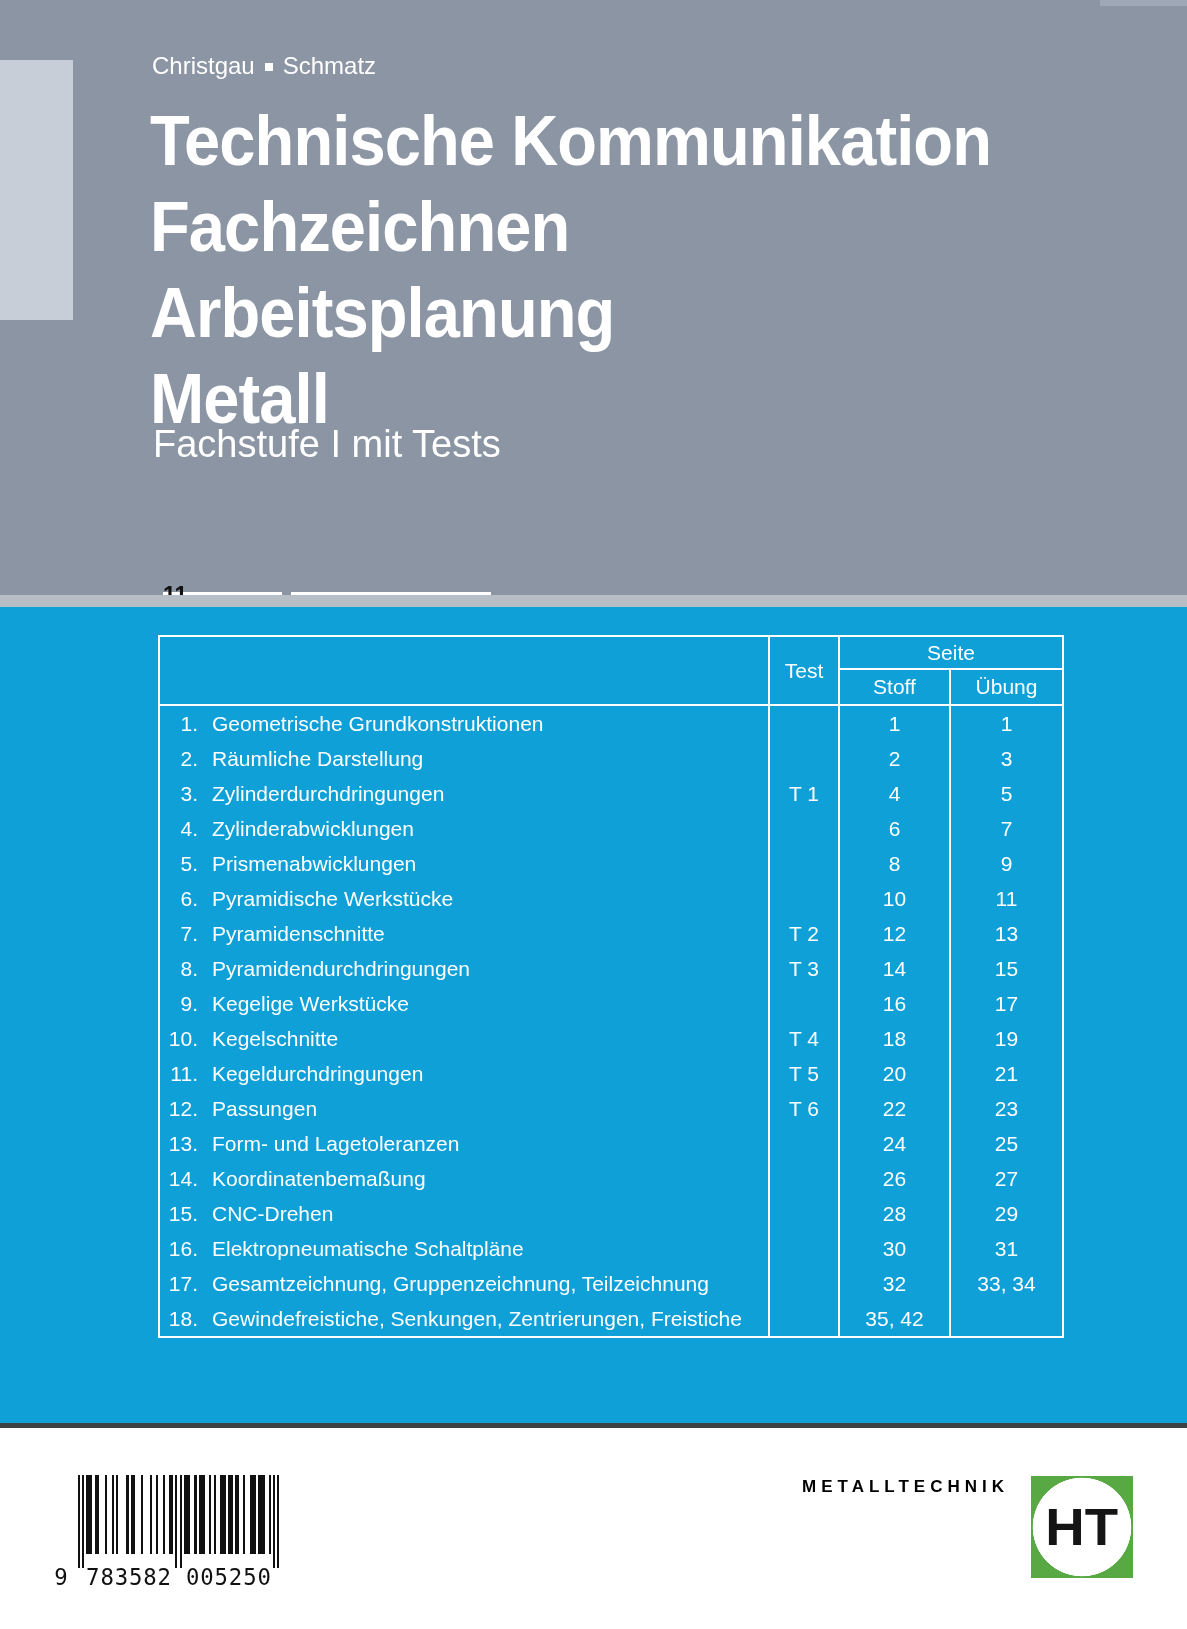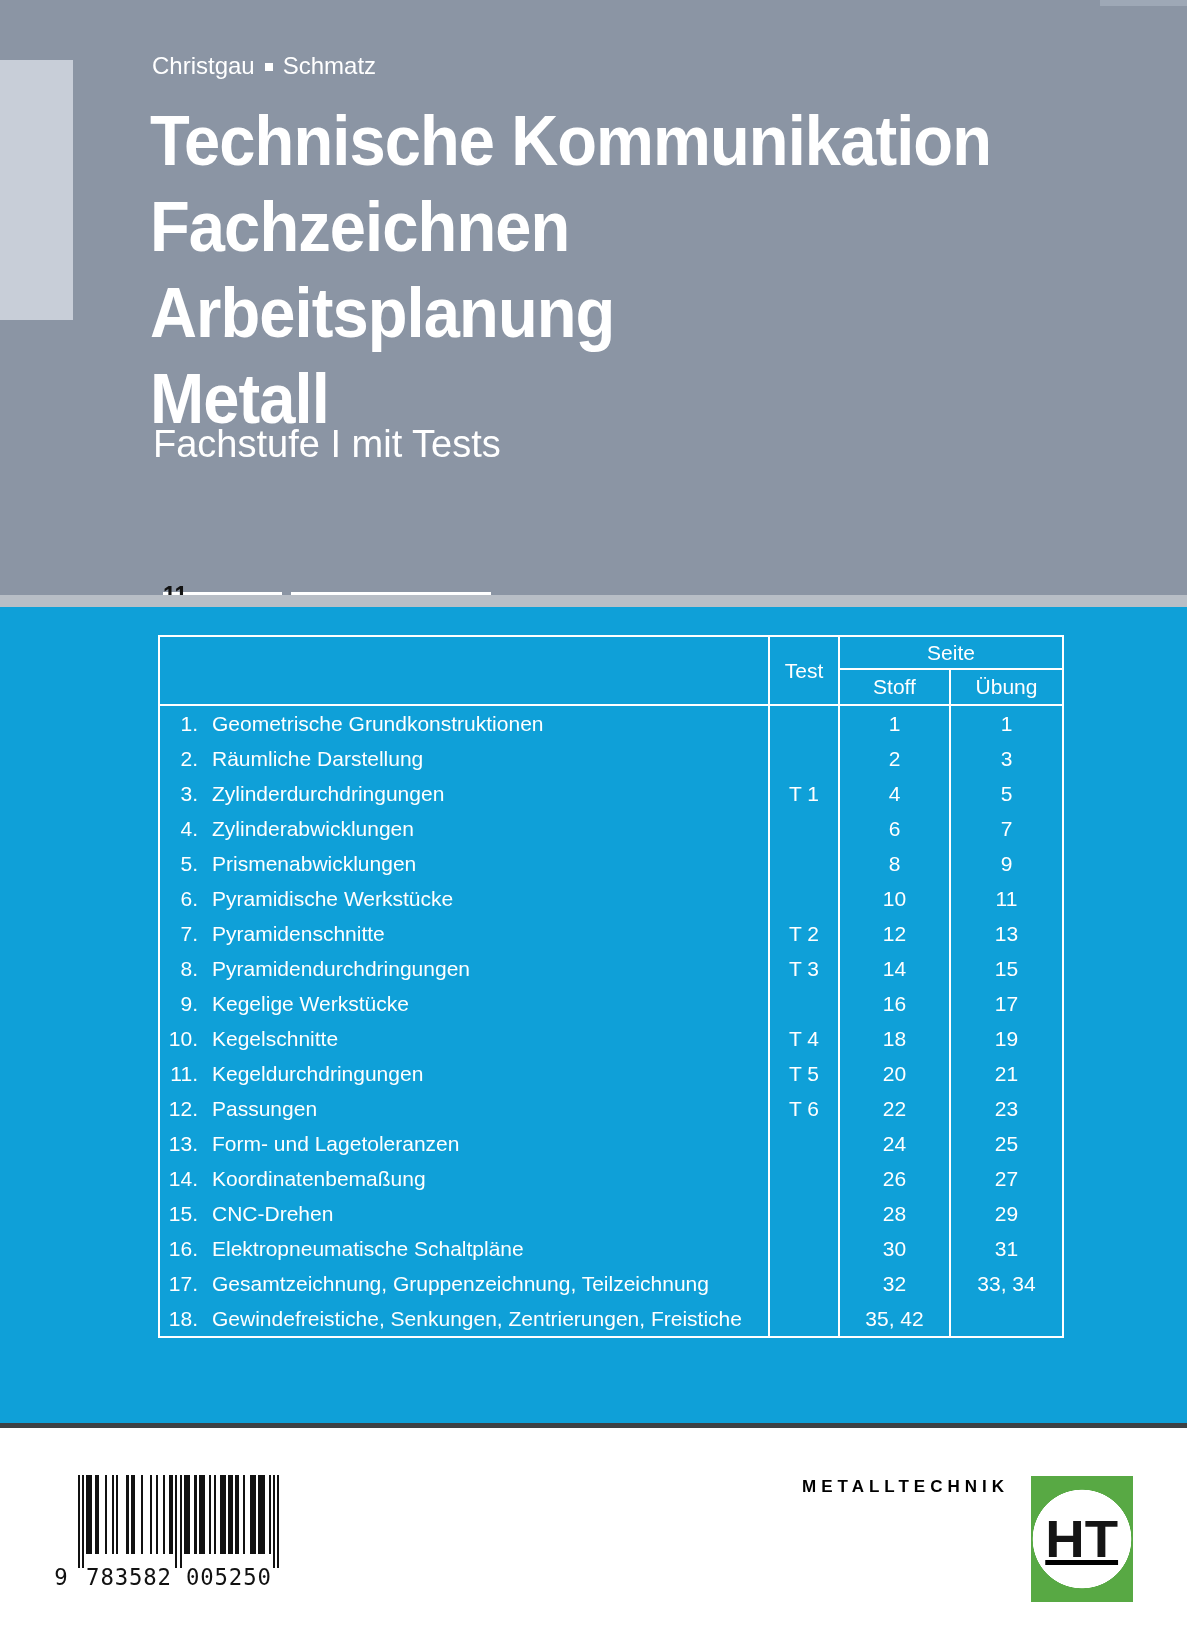--- a/index.html
+++ b/index.html
@@ -50,23 +50,23 @@
 
   
   .dark-rule{left:0;top:1423px;width:1187px;height:5px;background:#3d4144;}
   .footer{left:0;top:1428px;width:1187px;height:201px;background:#ffffff;}
 
   .barcode-box{left:50px;top:1475px;}
   .bc-digit{font-family:"DejaVu Sans Mono", monospace;fill:#111;font-size:10.5px;}
 
   .brand{top:1477px;right:178px;font-size:17px;font-weight:bold;letter-spacing:5px;color:#000000;white-space:nowrap;}
 
-  .ht-logo{left:1031px;top:1476px;width:102px;height:126px;
+  .ht-logo{left:1031px;top:1476px;width:102px;height:102px;
            background:radial-gradient(circle closest-side at 50% 50%, rgba(255,255,255,0) 49px, #58a944 49.6px);
-           display:flex;align-items:center;justify-content:center;text-decoration:underline;}
+           display:flex;align-items:center;justify-content:center;}
   .ht-text{font-size:52px;font-weight:bold;color:#151515;letter-spacing:0;transform:scaleX(1.05);}
 </style>
 </head>
 <body>
 
 <div class="abs gray-bg"></div>
 <div class="abs corner-strip"></div>
 <div class="abs left-tab"></div>
 
 <div class="abs authors">

